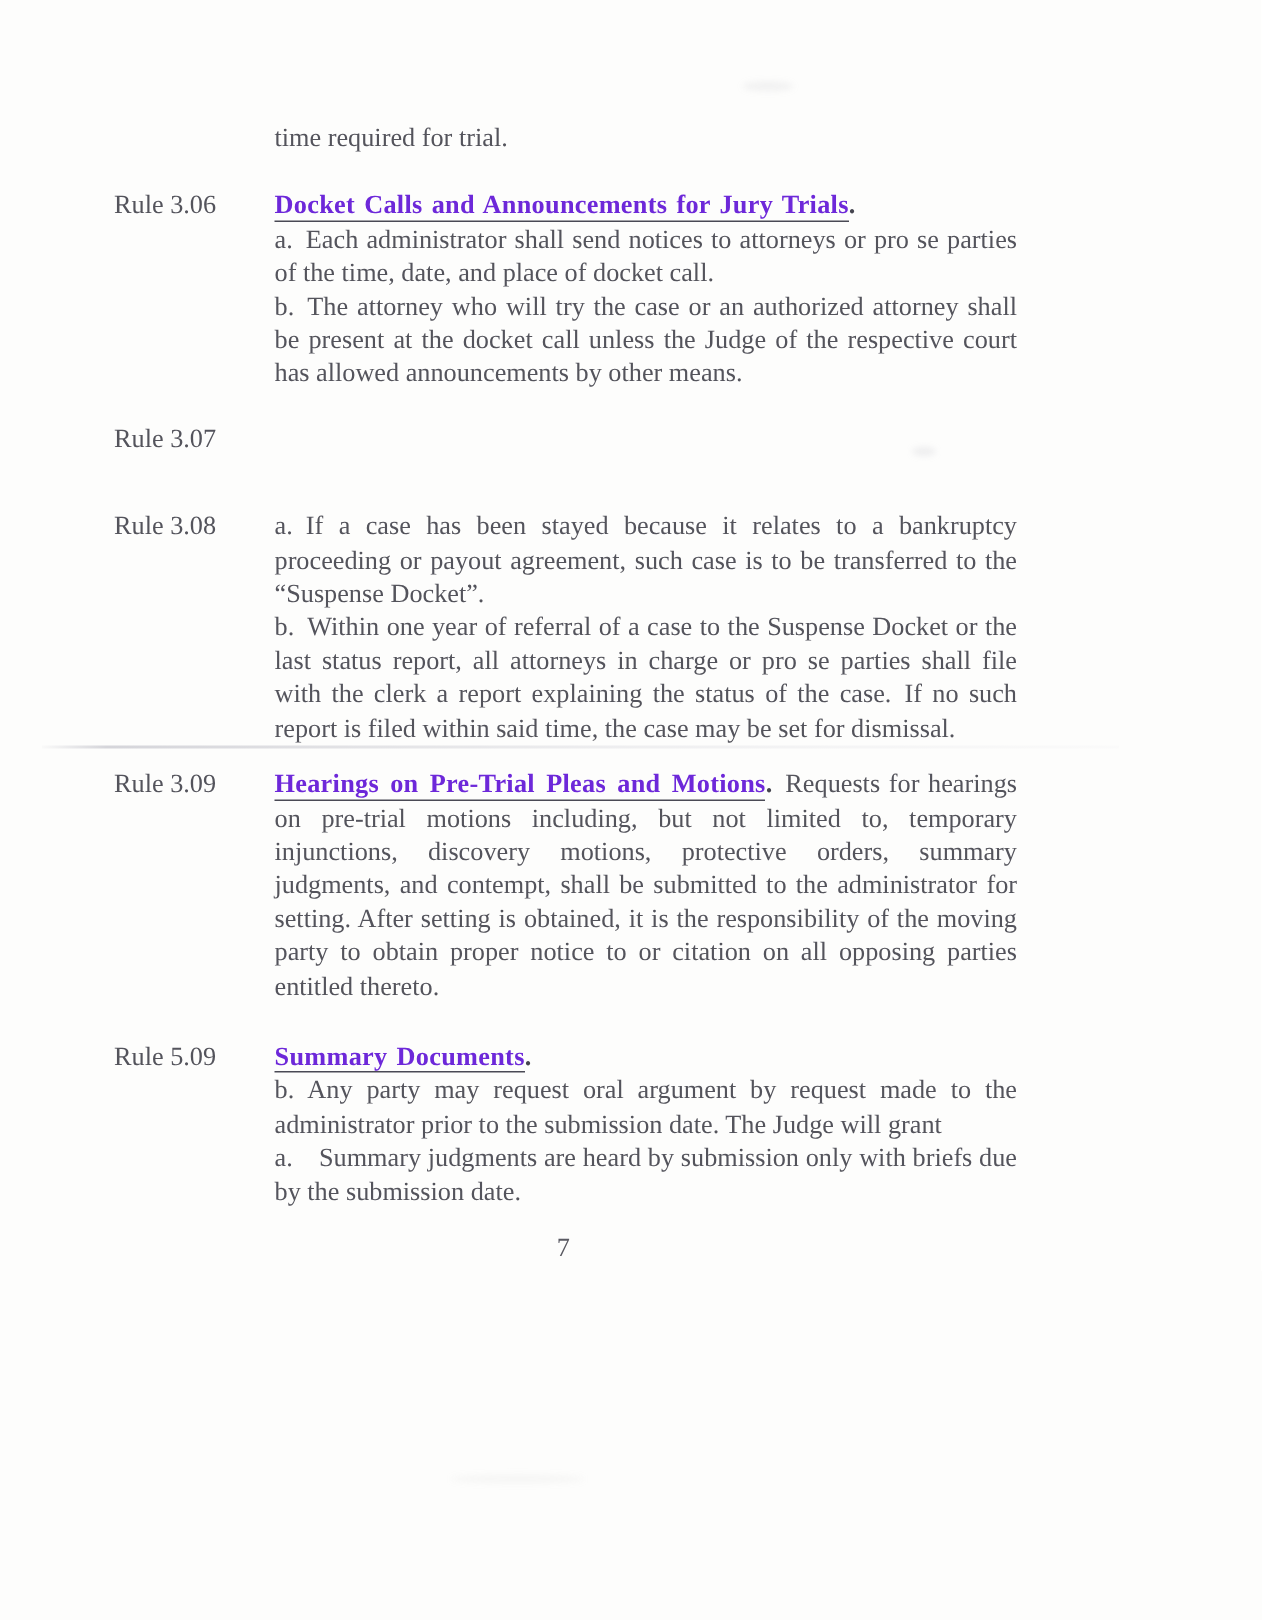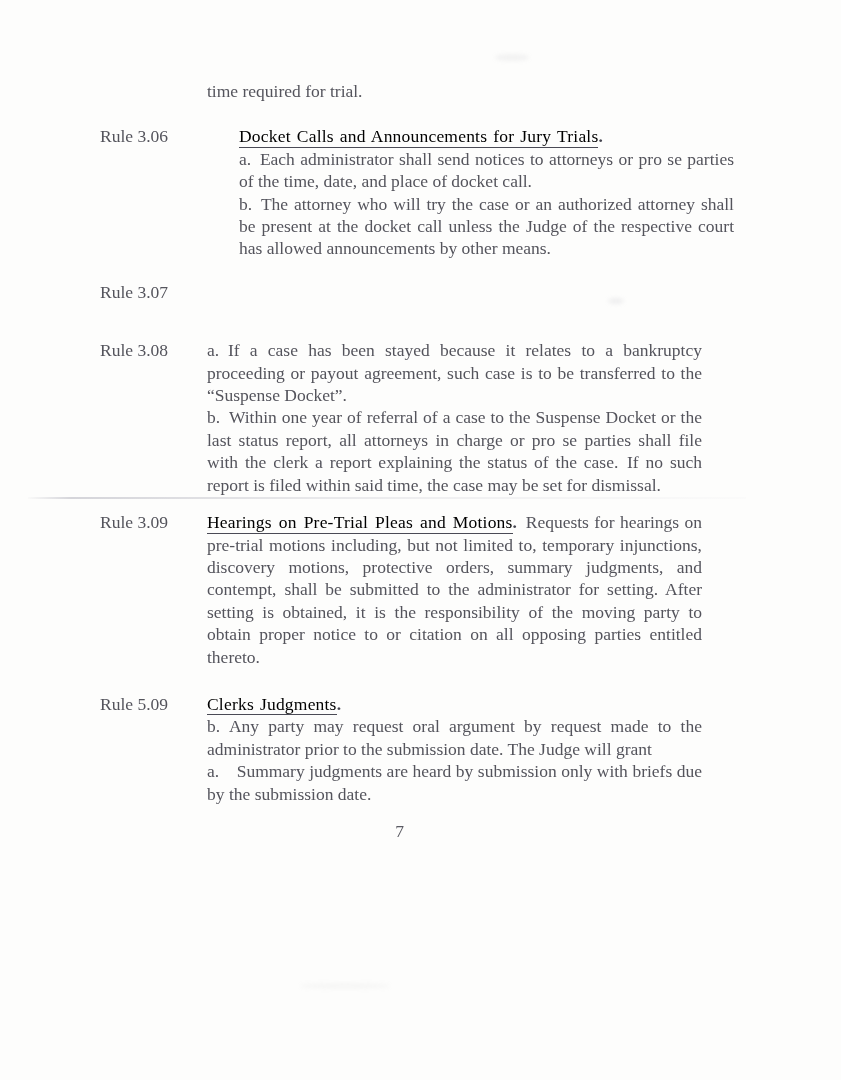--- a/index.html
+++ b/index.html
@@ -11,21 +11,21 @@
     position: relative;
     width: 841px;
     height: 1080px;
     background: #fdfdfc;
     font-family: "Liberation Serif", "DejaVu Serif", serif;
     font-size: 17.5px;
     line-height: 22.4px;
     color: #54545c;
     overflow: hidden;
     box-sizing: border-box;
-    padding: 80px 93px 0 100px;
+    padding: 80px 93px 0 76px;
   }
   .continuation {
     margin-left: 107px;
     width: 495px;
   }
   .rule-row {
     display: flex;
     align-items: flex-start;
   }
   .rule-label {
@@ -35,32 +35,32 @@
   }
   .rule-body {
     width: 495px;
     flex: 0 0 495px;
   }
   p { margin: 0; }
   .rule-par {
     text-align: justify;
   }
   .head-u {
-    font-weight: normal;
-    color: #000000;
+    font-weight: bold;
+    color: #6d28d9;
     letter-spacing: 0.2px;
     word-spacing: 1.5px;
     border-bottom: 1.7px solid #4a4a55;
     padding-bottom: 0.5px;
   }
   .head-dot {
     font-weight: bold;
     color: #45454f;
   }
-  .m-306 { margin-top: 23px; gap: 32px; }
+  .m-306 { margin-top: 23px; }
   .m-307 { margin-top: 21px; }
   .m-308 { margin-top: 36px; }
   .m-309 { margin-top: 15px; }
   .m-310 { margin-top: 25px; }
   .m-311 { margin-top: 25px; }
   .page-number {
     margin-top: 15px;
     margin-left: -55px; 
     width: 495px;
     text-align: center;
@@ -129,21 +129,21 @@
     <div class="rule-label">Rule 3.09</div>
     <div class="rule-body">
       <p class="rule-par"><span class="head-u">Hearings on Pre-Trial Pleas and Motions</span><span class="head-dot">.</span><span> Requests for hearings on pre-trial motions including, but not limited to, temporary injunctions, discovery motions, protective orders, summary judgments, and contempt, shall be submitted to the administrator for setting. After setting is obtained, it is the responsibility of the moving party to obtain proper notice to or citation on all opposing parties entitled thereto.</span></p>
     </div>
   </div>
 
 
   <div class="rule-row m-311">
     <div class="rule-label">Rule 5.09</div>
     <div class="rule-body">
-      <p class="rule-head-line"><span class="head-u">Clerks Judgments</span><span class="head-dot">.</span></p>
+      <p class="rule-head-line"><span class="head-u">Summary Documents</span><span class="head-dot">.</span></p>
       <p class="rule-par">b. Any party may request oral argument by request made to the administrator prior to the submission date. The Judge will grant</p>
       <p class="rule-par">a. Summary judgments are heard by submission only with briefs due by the submission date.</p>
     </div>
   </div>
 
   <div class="rule-row">
     <div class="rule-label"></div>
     <p class="page-number">7</p>
   </div>
 

